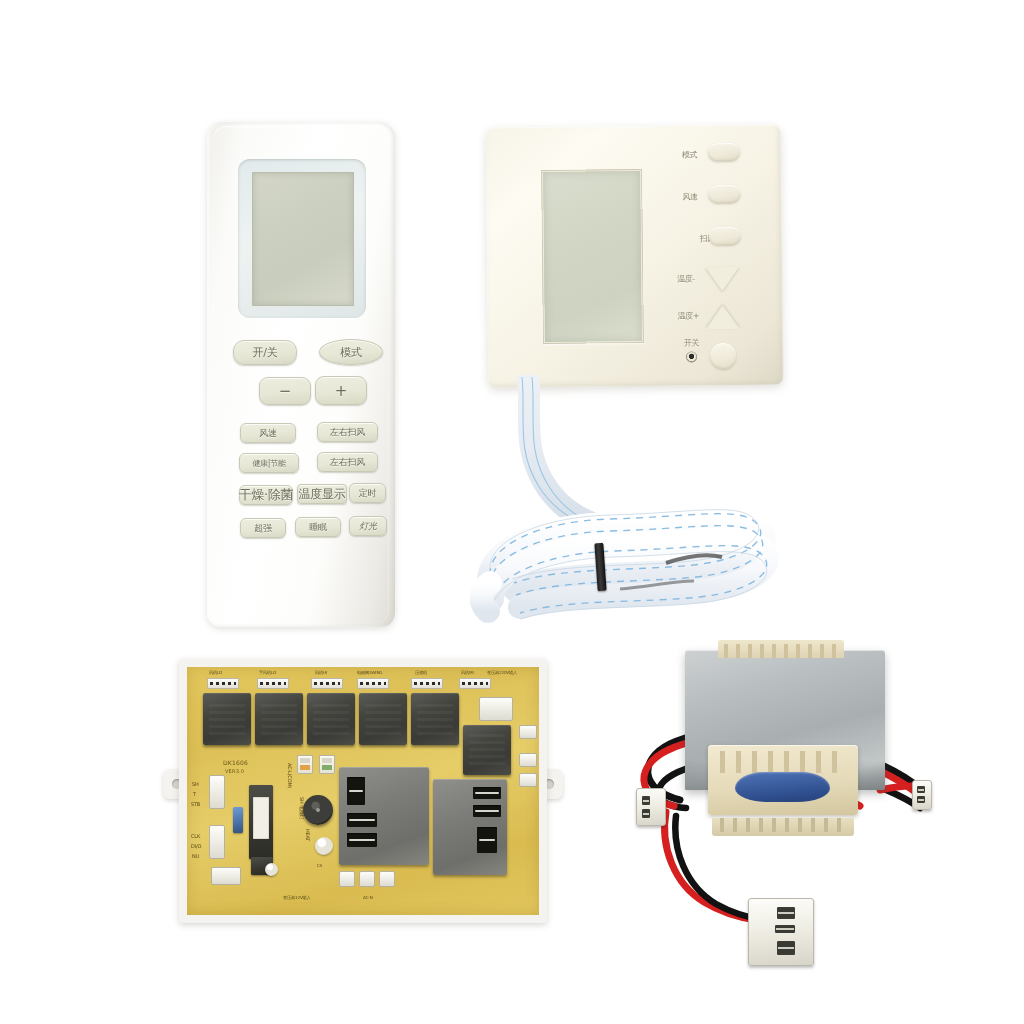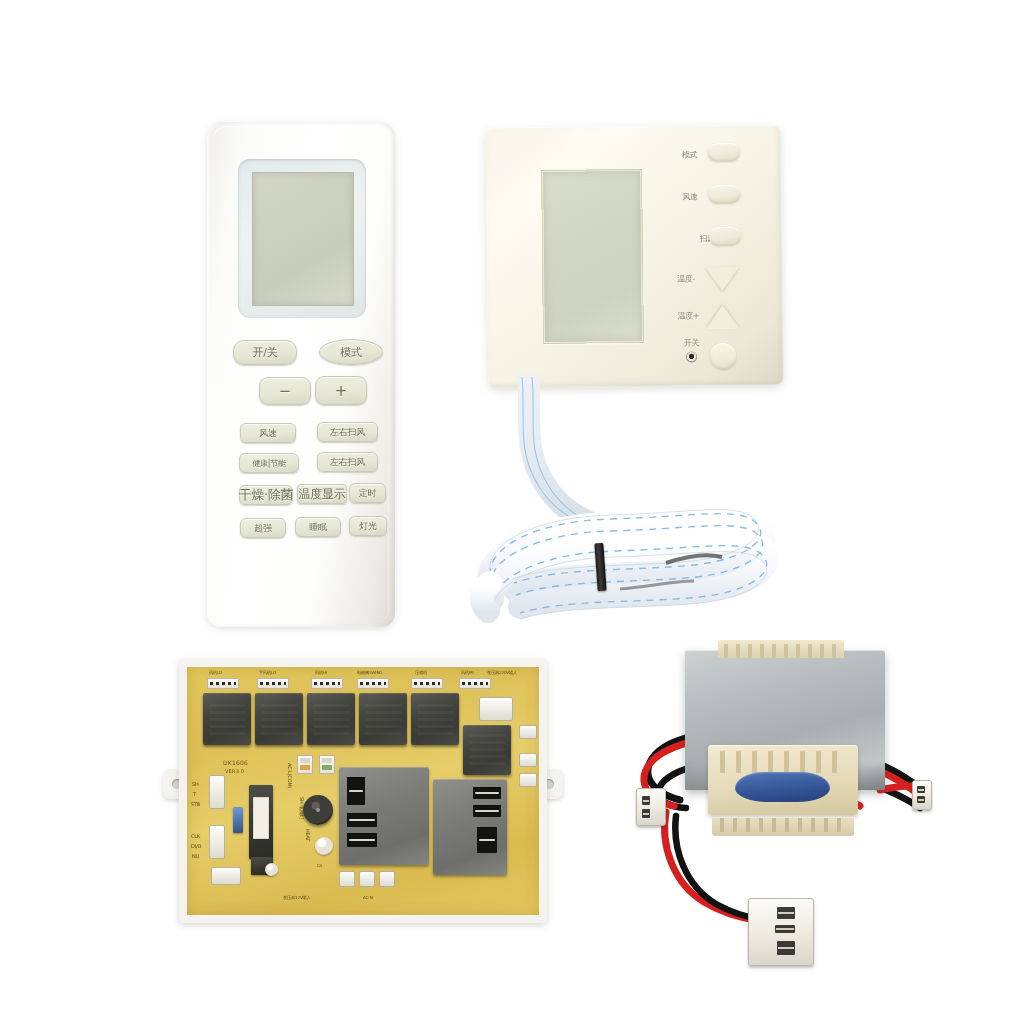--- a/index.html
+++ b/index.html
@@ -62,21 +62,21 @@
 
   .btn-r2a { left:33px; top:301px; width:54px; height:18px; border-radius:6px; }
   .btn-r2b { left:110px; top:300px; width:59px; height:18px; border-radius:6px; }
   .btn-r3a { left:32px; top:331px; width:58px; height:18px; border-radius:6px; font-size:8px;}
   .btn-r3b { left:110px; top:330px; width:59px; height:18px; border-radius:6px; }
   .btn-r4a { left:32px; top:363px; width:52px; height:18px; border-radius:6px; font-size:13px;}
   .btn-r4b { left:90px; top:362px; width:48px; height:18px; border-radius:4px; font-size:12px;}
   .btn-r4c { left:142px; top:361px; width:35px; height:18px; border-radius:6px; }
   .btn-r5a { left:33px; top:396px; width:44px; height:18px; border-radius:6px; }
   .btn-r5b { left:88px; top:395px; width:44px; height:18px; border-radius:6px; }
-  .btn-r5c { left:142px; top:394px; width:36px; height:18px; border-radius:6px; }
+  .btn-r5c { left:142px; top:394px; width:36px; height:18px; border-radius:6px;font-style:italic; }
 
   
   .wall {
     position: absolute;
     left: 487px; top: 126px;
     width: 295px; height: 260px;
     border-radius: 8px;
     background: linear-gradient(140deg,#f7f4e8 0%,#fdfbf2 20%,#f6f2e4 55%,#ece7d6 85%,#ded9c7 100%);
     box-shadow: 0 3px 8px rgba(130,126,110,.25), inset 0 1px 2px rgba(255,255,255,.9), inset -2px -2px 5px rgba(200,195,175,.4);
     transform: rotate(-0.6deg);

